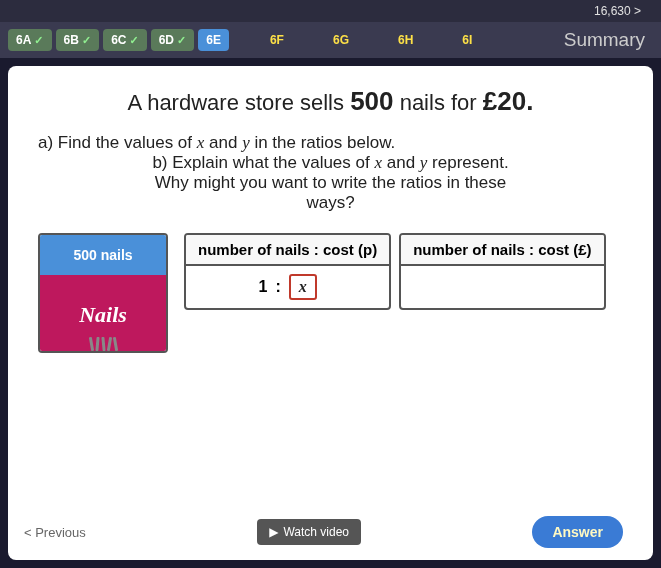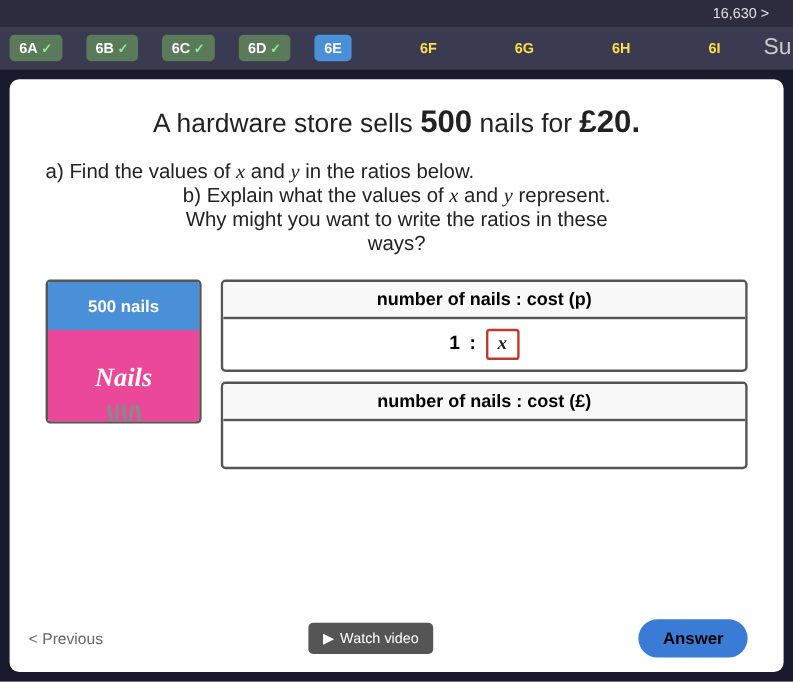--- a/index.html
+++ b/index.html
@@ -25,21 +25,21 @@
       color: #e0e0e0;
       font-size: 12px;
     }
 
     .nav-bar {
       background: #3a3a50;
       height: 36px;
       display: flex;
       align-items: center;
       padding: 0 8px;
-      gap: 20px;
+      gap: 4px;
     }
 
     .nav-item {
       display: flex;
       align-items: center;
       gap: 3px;
       padding: 4px 8px;
       border-radius: 4px;
       font-size: 12px;
       font-weight: bold;
@@ -137,21 +137,21 @@
       justify-content: center;
     }
 
     .nail-label-top {
       color: white;
       font-weight: bold;
       font-size: 14px;
     }
 
     .nail-box-bottom {
-      background: #ec4899;
+      background: #be185d;
       height: 80px;
       display: flex;
       flex-direction: column;
       align-items: center;
       justify-content: center;
       position: relative;
     }
 
     .nail-word {
       color: white;
@@ -177,21 +177,21 @@
       border-radius: 1px;
       transform: rotate(-10deg);
     }
 
     .nail-stick:nth-child(2) { transform: rotate(5deg); }
     .nail-stick:nth-child(3) { transform: rotate(-5deg); }
     .nail-stick:nth-child(4) { transform: rotate(10deg); }
 
     .ratio-tables {
       display: flex;
-      flex-direction: column;
+      flex-direction: row;
       gap: 8px;
       flex: 1;
     }
 
     .ratio-table {
       border: 2px solid #555;
       border-radius: 4px;
       overflow: hidden;
     }
 
@@ -258,21 +258,21 @@
       padding: 6px 12px;
       font-size: 12px;
       cursor: pointer;
       display: flex;
       align-items: center;
       gap: 5px;
     }
 
     .answer-btn {
       background: #3a7bd5;
-      color: #000000;
+      color: #fef9c3;
       border: none;
       border-radius: 20px;
       padding: 8px 20px;
       font-size: 14px;
       font-weight: bold;
       cursor: pointer;
     }
 
     .italic-var {
       font-style: italic;

